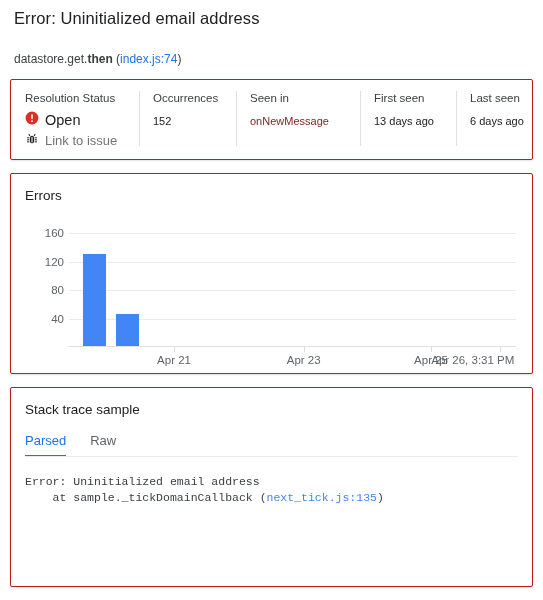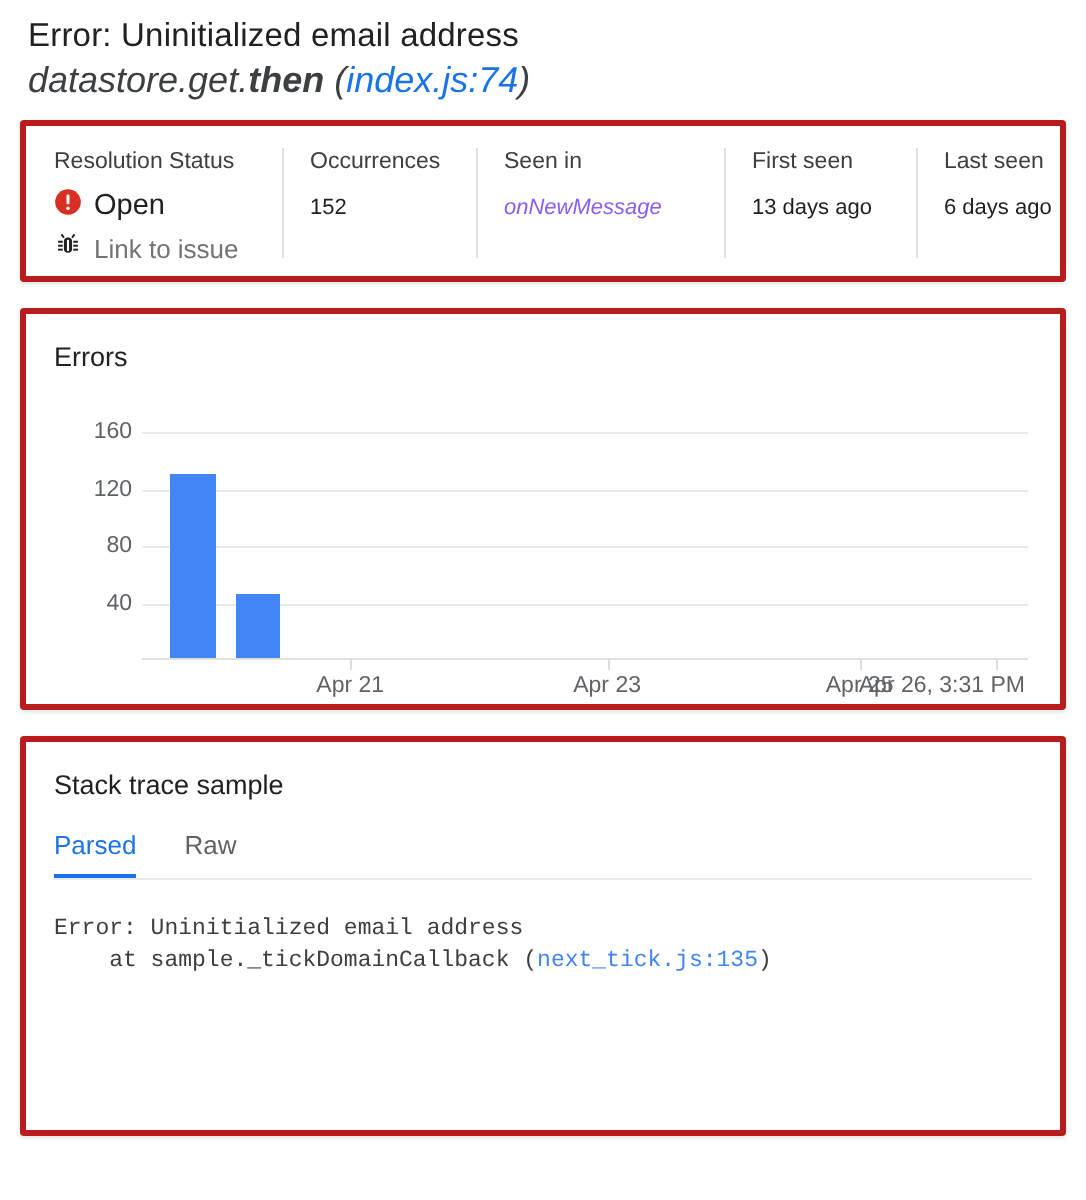--- a/index.html
+++ b/index.html
@@ -29,37 +29,36 @@
     padding: 7px 2px 0 4px;
   }
   .page-title {
     font-size: 16.5px;
     line-height: 22px;
     font-weight: 400;
     color: #202124;
     letter-spacing: 0.1px;
   }
   .subtitle {
-    margin-top: 3px;
-    font-size: 18px;
+    margin-top: 22px;
+    font-size: 12px;
     line-height: 17px;
     color: #3c4043;
-    font-style: italic;
   }
   .subtitle .fn-prefix { font-weight: 400; }
   .subtitle .fn-bold { font-weight: 700; }
   .subtitle .src-link {
     color: #1a73e8;
     cursor: pointer;
   }
 
   
   .card {
     background: #ffffff;
-    border: 3px solid #b91c1c;
+    border: 1px solid #b91c1c;
     border-radius: 2px;
     box-shadow: 0 1px 2px rgba(60,64,67,.14);
     box-sizing: border-box;
   }
 
   
   .summary-card {
     margin-top: 11px;
     height: 81px;
     display: flex;
@@ -94,23 +93,22 @@
     white-space: nowrap;
   }
   .col-value {
     margin-top: 5px;
     font-size: 11px;
     line-height: 20px;
     color: #202124;
     white-space: nowrap;
   }
   .col-value.link {
-    color: #8b5cf6;
+    color: #7f1d1d;
     cursor: pointer;
-    font-style: italic;
   }
   .status-row {
     display: flex;
     align-items: center;
     gap: 6px;
     margin-top: 4px;
   }
   .status-row .txt {
     font-size: 14.5px;
     line-height: 20px;

